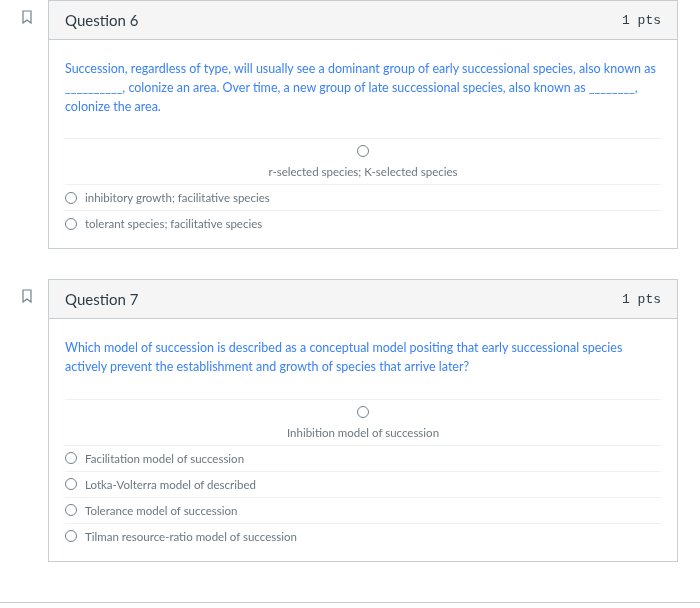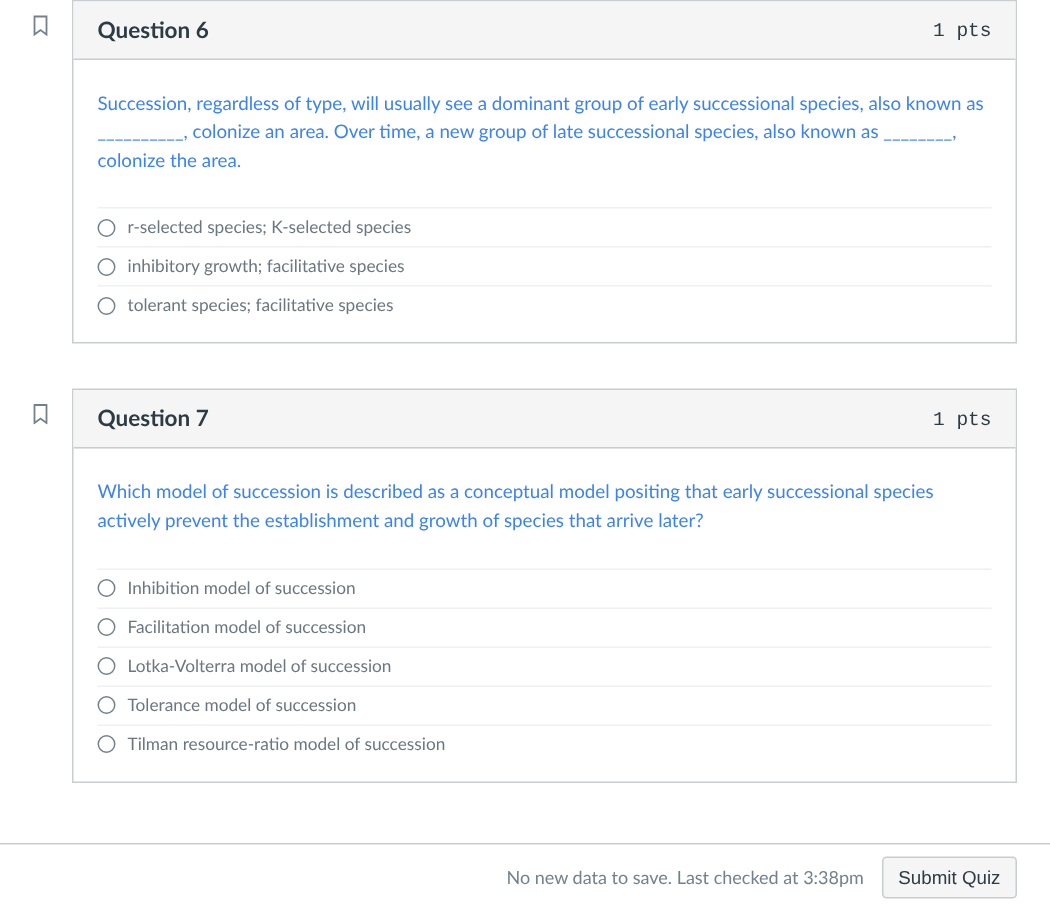--- a/index.html
+++ b/index.html
@@ -32,38 +32,38 @@
       background: #fff;
     }
     .q-header {
       display: flex;
       justify-content: space-between;
       align-items: center;
       padding: 10px 16px;
       background: #f5f5f5;
       border-bottom: 1px solid #c7cdd1;
     }
-    .q-title { font-size: 15px; color: #2d3b45; font-weight: 700; }
+    .q-title { font-size: 15px; color: #2d3b45; font-weight: 400; }
     .q-pts { font-size: 13px; color: #2d3b45; font-family: Liberation Mono, monospace; }
     .q-body { padding: 20px 16px 12px 16px; }
     .q-text {
       font-size: 12.5px;
       color: #3b82f6;
       line-height: 1.5;
       margin-bottom: 22px;
     }
     .answers { }
     .answer {
       display: flex;
       align-items: center;
       padding: 6px 0;
       border-top: 1px solid #eef0f1;
       gap: 8px;
     }
-    .answer:first-child { border-top: 1px solid #eef0f1; }
+    .answer:first-child { border-top: 1px solid #eef0f1; flex-direction: column; }
     .radio {
       width: 12px; height: 12px;
       border: 1.2px solid #73818c;
       border-radius: 50%;
       flex-shrink: 0;
     }
     .answer-label {
       font-size: 11.5px;
       color: #6b7780;
     }
@@ -146,21 +146,21 @@
         <div class="answer">
           <span class="radio"></span>
           <span class="answer-label">Inhibition model of succession</span>
         </div>
         <div class="answer">
           <span class="radio"></span>
           <span class="answer-label">Facilitation model of succession</span>
         </div>
         <div class="answer">
           <span class="radio"></span>
-          <span class="answer-label">Lotka-Volterra model of succession</span>
+          <span class="answer-label">Lotka-Volterra model of described</span>
         </div>
         <div class="answer">
           <span class="radio"></span>
           <span class="answer-label">Tolerance model of succession</span>
         </div>
         <div class="answer">
           <span class="radio"></span>
           <span class="answer-label">Tilman resource-ratio model of succession</span>
         </div>
       </div>

